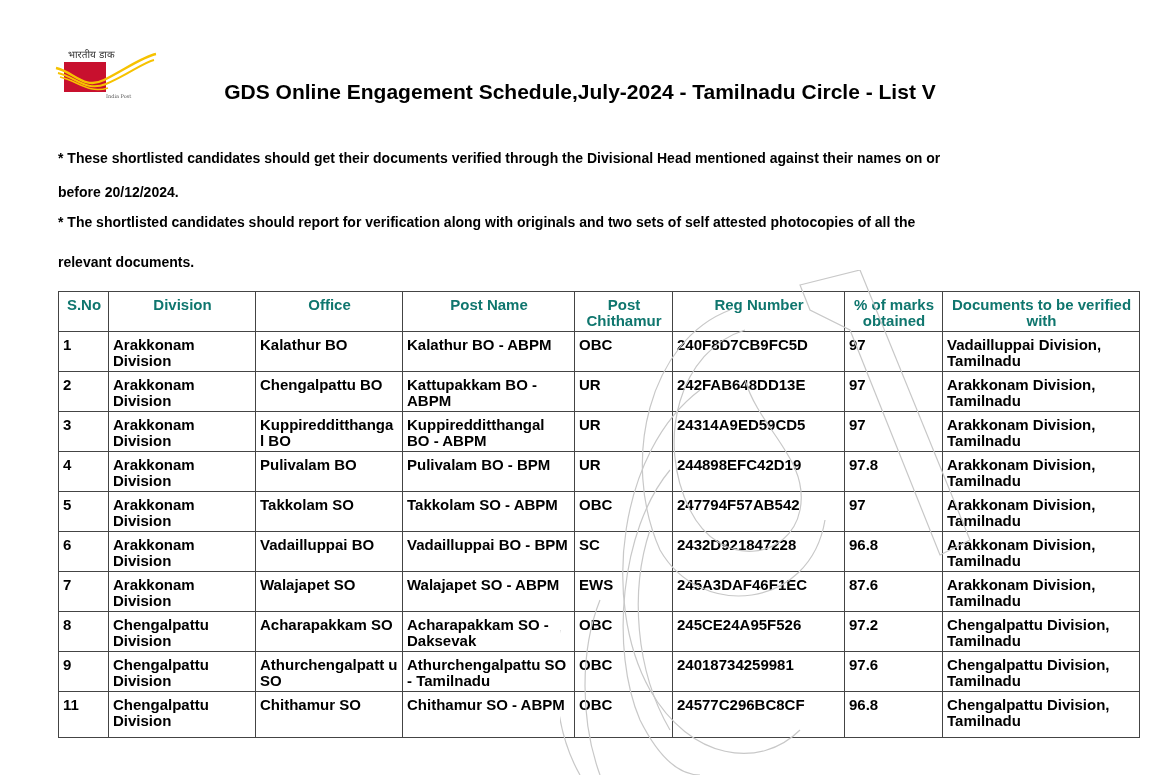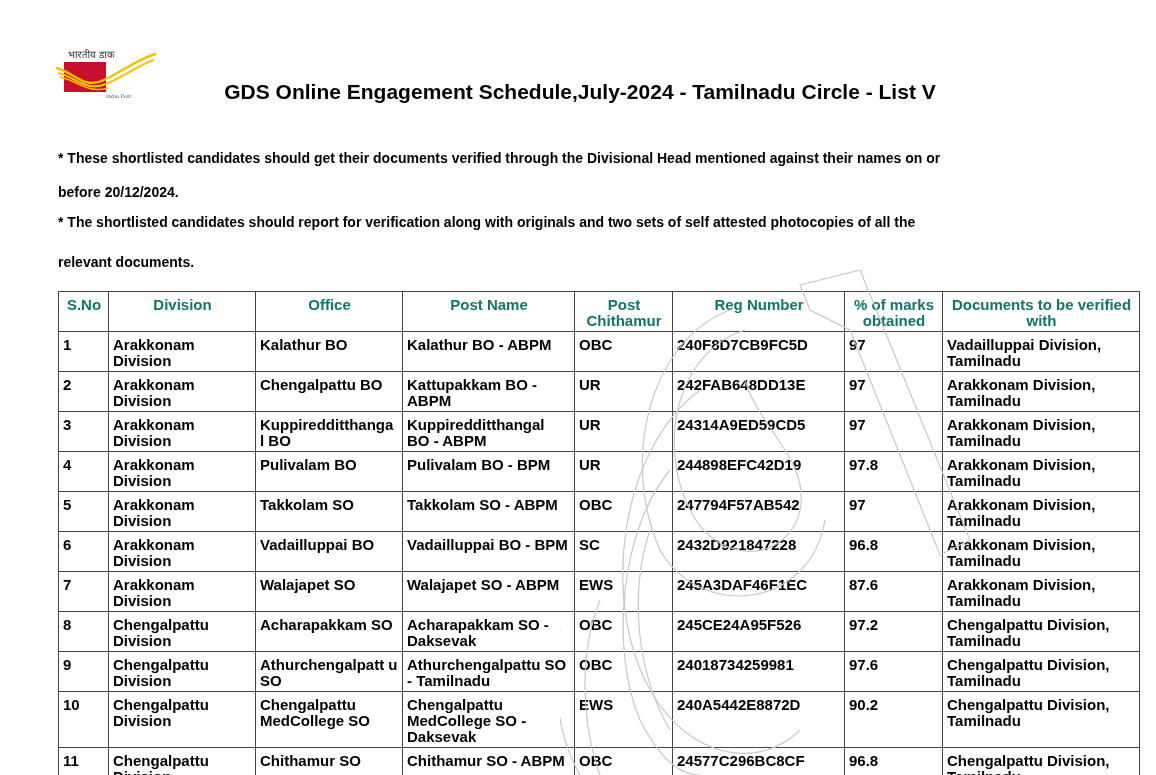--- a/index.html
+++ b/index.html
@@ -149,30 +149,20 @@
       <tr>
         <td>9</td>
         <td>Chengalpattu Division</td>
         <td>Athurchengalpatt u SO</td>
         <td>Athurchengalpattu SO - Tamilnadu</td>
         <td>OBC</td>
         <td>24018734259981</td>
         <td>97.6</td>
         <td>Chengalpattu Division, Tamilnadu</td>
       </tr>
-      <tr class="tall">
-        <td>10</td>
-        <td>Chengalpattu Division</td>
-        <td>Chengalpattu MedCollege SO</td>
-        <td>Chengalpattu MedCollege SO - Daksevak</td>
-        <td>EWS</td>
-        <td>240A5442E8872D</td>
-        <td>90.2</td>
-        <td>Chengalpattu Division, Tamilnadu</td>
-      </tr>
       <tr class="cut">
         <td>11</td>
         <td>Chengalpattu Division</td>
         <td>Chithamur SO</td>
         <td>Chithamur SO - ABPM</td>
         <td>OBC</td>
         <td>24577C296BC8CF</td>
         <td>96.8</td>
         <td>Chengalpattu Division, Tamilnadu</td>
       </tr>

